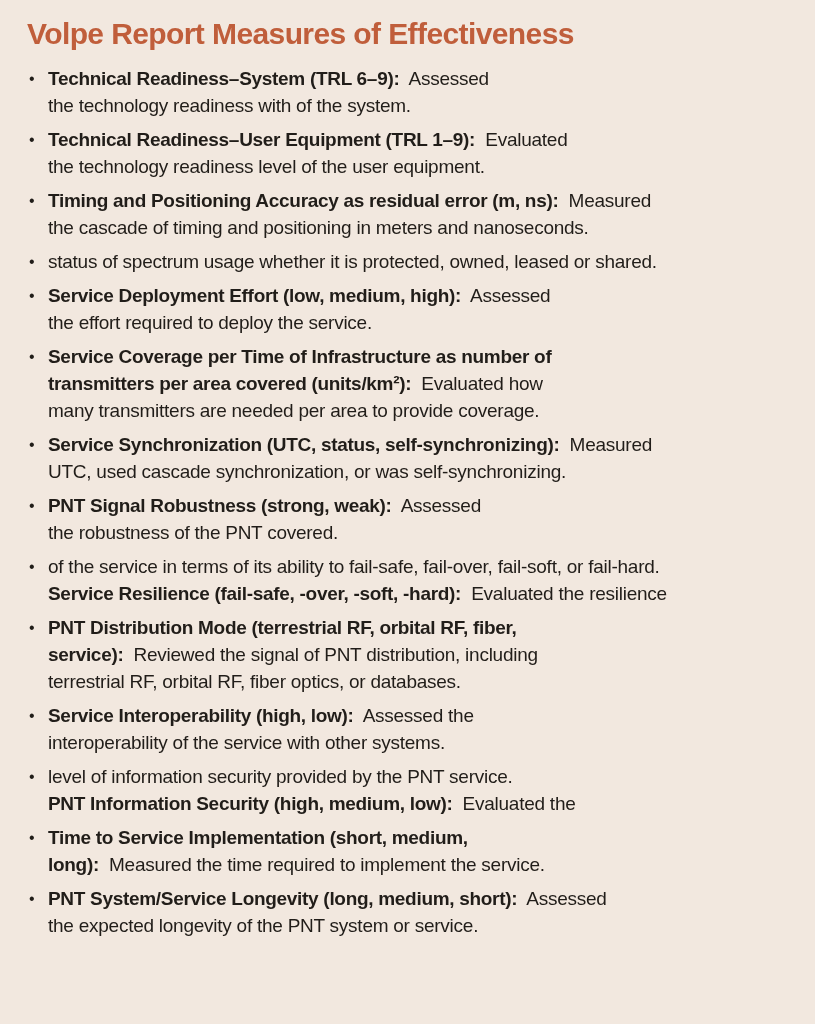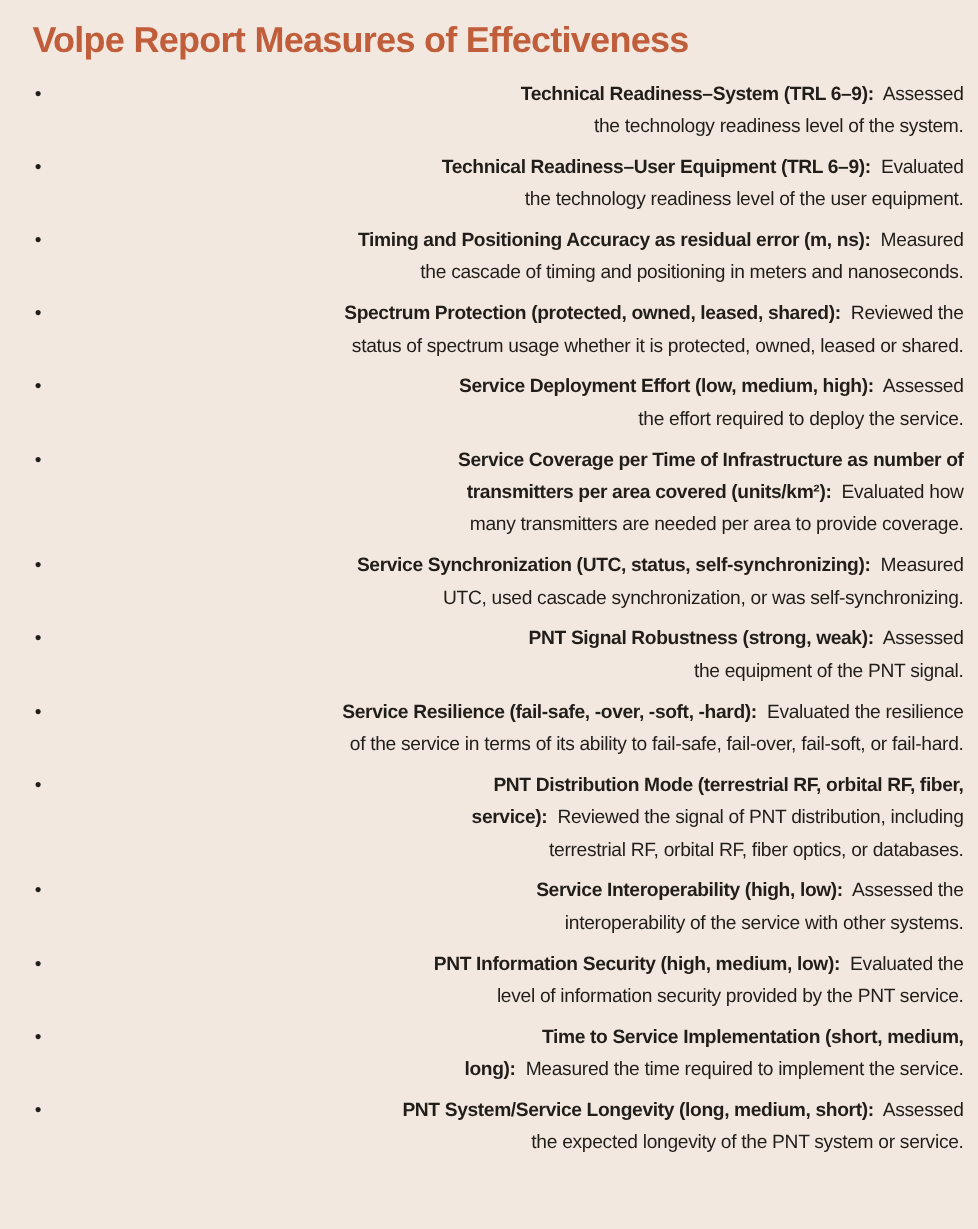--- a/index.html
+++ b/index.html
@@ -40,62 +40,60 @@
   }
   .bullet {
     position: absolute;
     left: 2px;
     top: 0;
     font-size: 16px;
     line-height: 27px;
     color: var(--bullet, #211d19);
   }
   .line {
-    font-size: 16px;
+    font-size: 19px;
     line-height: 27px;
     letter-spacing: -0.25px;
     white-space: pre-wrap;
-    text-align: right;
   }
   .line strong {
     font-weight: bold;
     letter-spacing: -0.3px;
   }
 </style>
 </head>
 <body style="--bg: #f2e8df; --title: #c05e3b; --text: #211d19; --bullet: #211d19;">
 
 <div class="page">
   <h1 class="page-title">Volpe Report Measures of Effectiveness</h1>
   <ul class="measures">
       <li>
         <span class="bullet">•</span>
         <div class="content">
           <div class="line"><strong>Technical Readiness–System (TRL 6–9):</strong><span>  Assessed</span></div>
-          <div class="line"><span>the technology readiness level of the system.</span></div>
+          <div class="line"><span>the technology readiness with of the system.</span></div>
         </div>
       </li>
       <li>
         <span class="bullet">•</span>
         <div class="content">
-          <div class="line"><strong>Technical Readiness–User Equipment (TRL 6–9):</strong><span>  Evaluated</span></div>
+          <div class="line"><strong>Technical Readiness–User Equipment (TRL 1–9):</strong><span>  Evaluated</span></div>
           <div class="line"><span>the technology readiness level of the user equipment.</span></div>
         </div>
       </li>
       <li>
         <span class="bullet">•</span>
         <div class="content">
           <div class="line"><strong>Timing and Positioning Accuracy as residual error (m, ns):</strong><span>  Measured</span></div>
           <div class="line"><span>the cascade of timing and positioning in meters and nanoseconds.</span></div>
         </div>
       </li>
       <li>
         <span class="bullet">•</span>
         <div class="content">
-          <div class="line"><strong>Spectrum Protection (protected, owned, leased, shared):</strong><span>  Reviewed the</span></div>
           <div class="line"><span>status of spectrum usage whether it is protected, owned, leased or shared.</span></div>
         </div>
       </li>
       <li>
         <span class="bullet">•</span>
         <div class="content">
           <div class="line"><strong>Service Deployment Effort (low, medium, high):</strong><span>  Assessed</span></div>
           <div class="line"><span>the effort required to deploy the service.</span></div>
         </div>
       </li>
@@ -111,50 +109,50 @@
         <span class="bullet">•</span>
         <div class="content">
           <div class="line"><strong>Service Synchronization (UTC, status, self-synchronizing):</strong><span>  Measured</span></div>
           <div class="line"><span>UTC, used cascade synchronization, or was self-synchronizing.</span></div>
         </div>
       </li>
       <li>
         <span class="bullet">•</span>
         <div class="content">
           <div class="line"><strong>PNT Signal Robustness (strong, weak):</strong><span>  Assessed</span></div>
-          <div class="line"><span>the equipment of the PNT signal.</span></div>
+          <div class="line"><span>the robustness of the PNT covered.</span></div>
         </div>
       </li>
       <li>
         <span class="bullet">•</span>
         <div class="content">
+          <div class="line"><span>of the service in terms of its ability to fail-safe, fail-over, fail-soft, or fail-hard.</span></div>
           <div class="line"><strong>Service Resilience (fail-safe, -over, -soft, -hard):</strong><span>  Evaluated the resilience</span></div>
-          <div class="line"><span>of the service in terms of its ability to fail-safe, fail-over, fail-soft, or fail-hard.</span></div>
         </div>
       </li>
       <li>
         <span class="bullet">•</span>
         <div class="content">
           <div class="line"><strong>PNT Distribution Mode (terrestrial RF, orbital RF, fiber,</strong></div>
           <div class="line"><strong>service):</strong><span>  Reviewed the signal of PNT distribution, including</span></div>
           <div class="line"><span>terrestrial RF, orbital RF, fiber optics, or databases.</span></div>
         </div>
       </li>
       <li>
         <span class="bullet">•</span>
         <div class="content">
           <div class="line"><strong>Service Interoperability (high, low):</strong><span>  Assessed the</span></div>
           <div class="line"><span>interoperability of the service with other systems.</span></div>
         </div>
       </li>
       <li>
         <span class="bullet">•</span>
         <div class="content">
+          <div class="line"><span>level of information security provided by the PNT service.</span></div>
           <div class="line"><strong>PNT Information Security (high, medium, low):</strong><span>  Evaluated the</span></div>
-          <div class="line"><span>level of information security provided by the PNT service.</span></div>
         </div>
       </li>
       <li>
         <span class="bullet">•</span>
         <div class="content">
           <div class="line"><strong>Time to Service Implementation (short, medium,</strong></div>
           <div class="line"><strong>long):</strong><span>  Measured the time required to implement the service.</span></div>
         </div>
       </li>
       <li>

